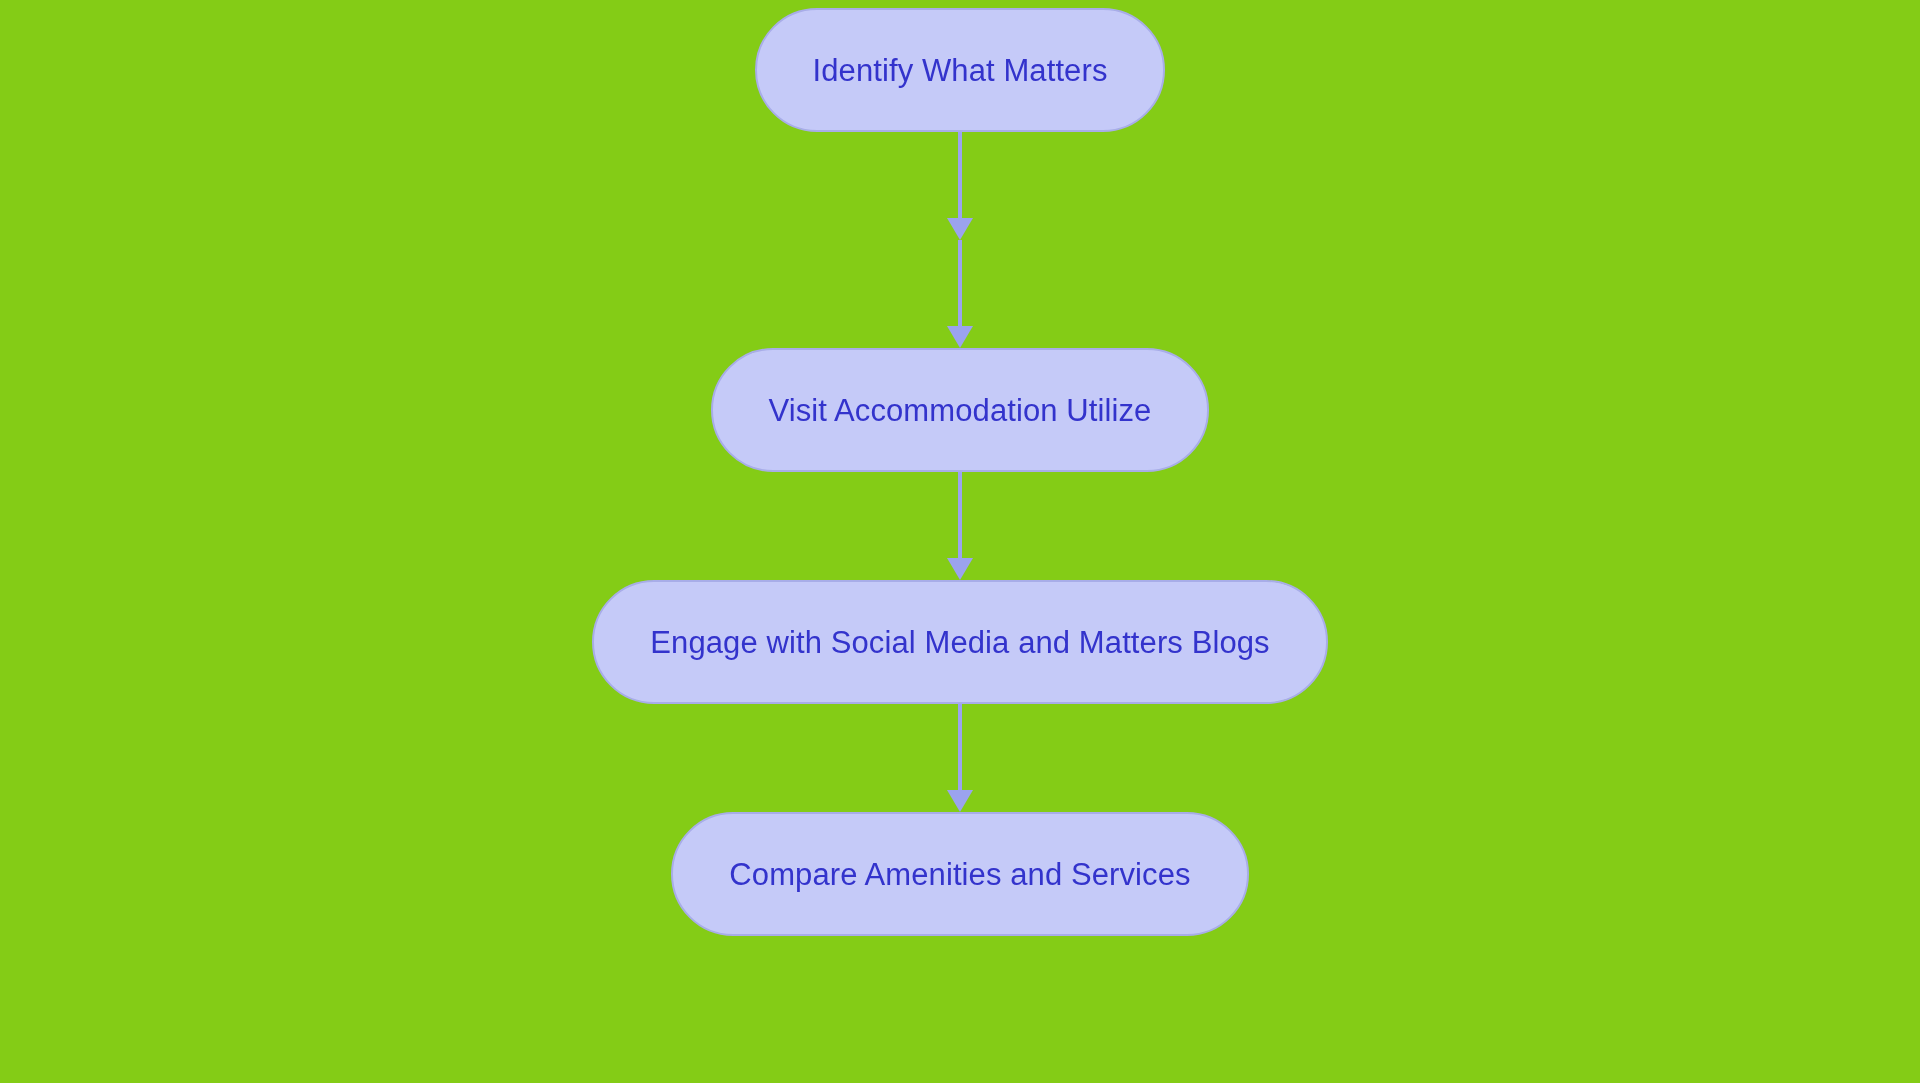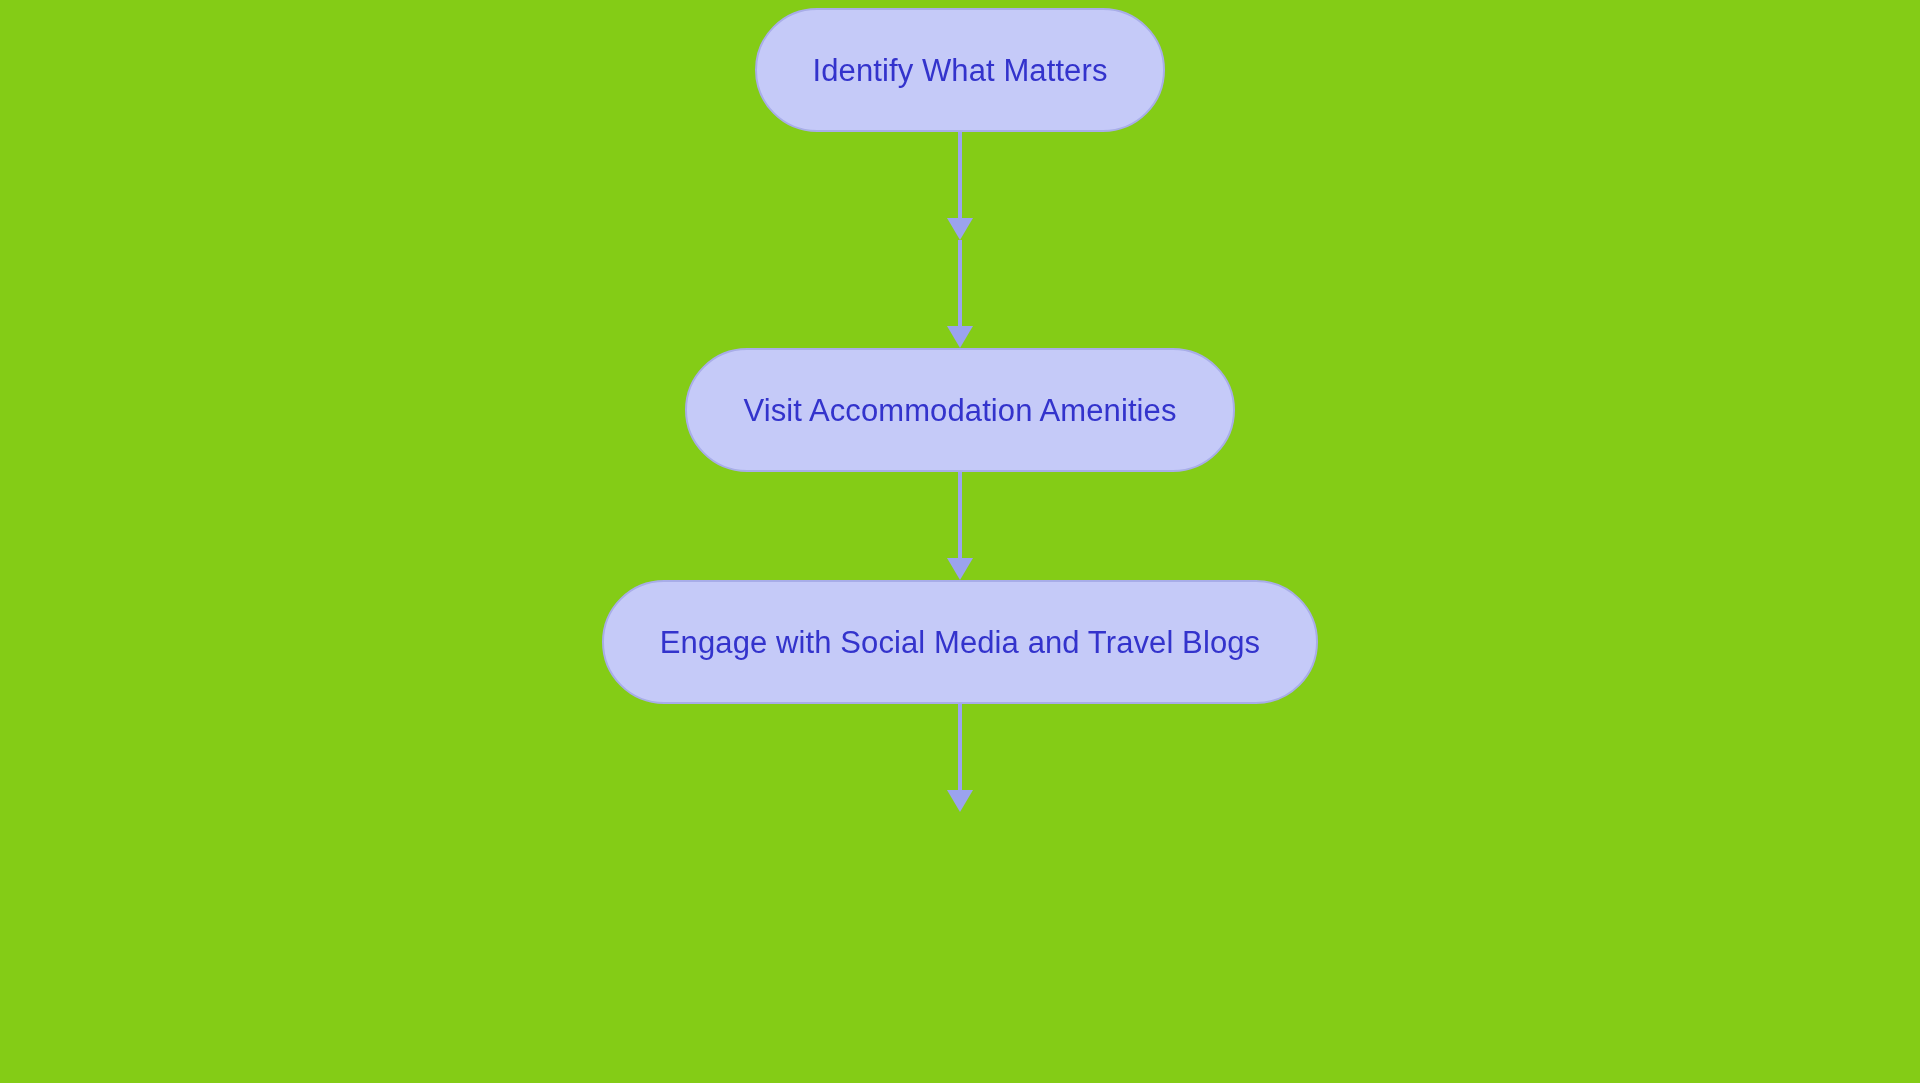--- a/index.html
+++ b/index.html
@@ -102,32 +102,35 @@
       <div class="connector-head"></div>
     </div>
 
 
     <div class="connector">
       <div class="connector-line"></div>
       <div class="connector-head"></div>
     </div>
 
     <div class="node">
-      <span class="node-label">Visit Accommodation Amenities</span>
+      <span class="node-label">Visit Accommodation Utilize</span>
     </div>
 
     <div class="connector">
       <div class="connector-line"></div>
       <div class="connector-head"></div>
     </div>
 
     <div class="node">
-      <span class="node-label">Engage with Social Media and Travel Blogs</span>
+      <span class="node-label">Engage with Social Media and Matters Blogs</span>
     </div>
 
     <div class="connector">
       <div class="connector-line"></div>
       <div class="connector-head"></div>
     </div>
 
+    <div class="node">
+      <span class="node-label">Compare Amenities and Services</span>
+    </div>
 
   </div>
 </div>
 
 </body></html>

